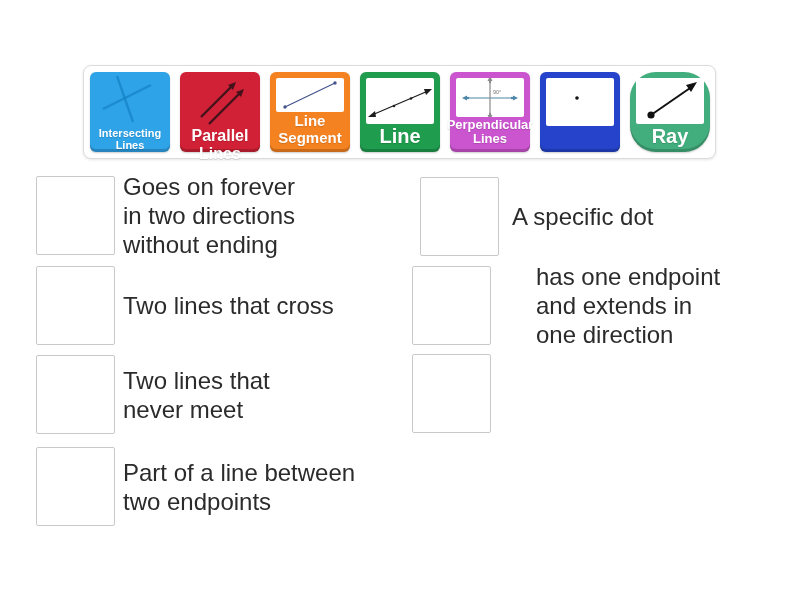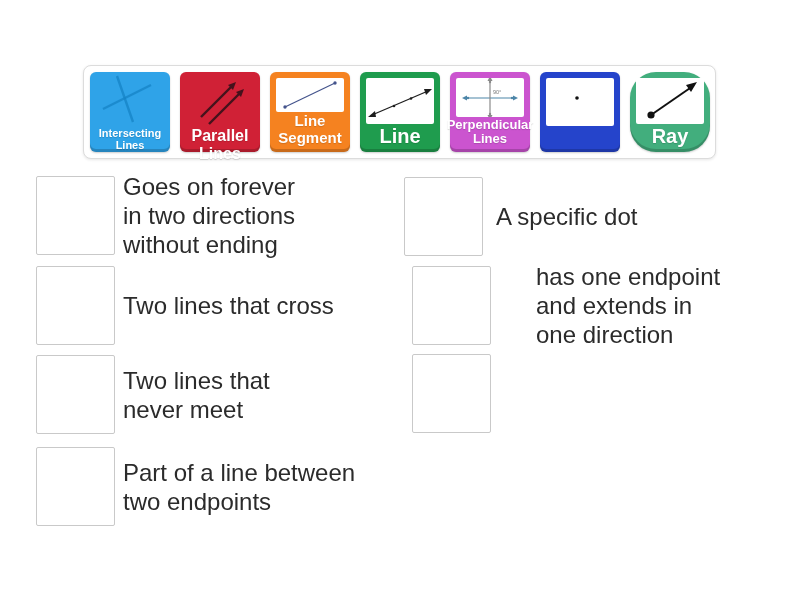--- a/index.html
+++ b/index.html
@@ -160,21 +160,21 @@
   <div class="definition">Two lines that
 never meet</div>
 </div>
 
 <div class="match-row gap-l" style="left:36px;top:447px;height:79px;">
   <div class="drop-box"></div>
   <div class="definition">Part of a line between
 two endpoints</div>
 </div>
 
-<div class="match-row gap-r" style="left:404px;top:177px;height:79px;">
+<div class="match-row gap-r" style="left:420px;top:177px;height:79px;">
   <div class="drop-box"></div>
   <div class="definition">A specific dot</div>
 </div>
 
 <div class="match-row gap-r" style="left:412px;top:266px;height:79px;gap:32px;">
   <div class="drop-box"></div>
   <div class="definition">has one endpoint
 and extends in
 one direction</div>
 </div>

